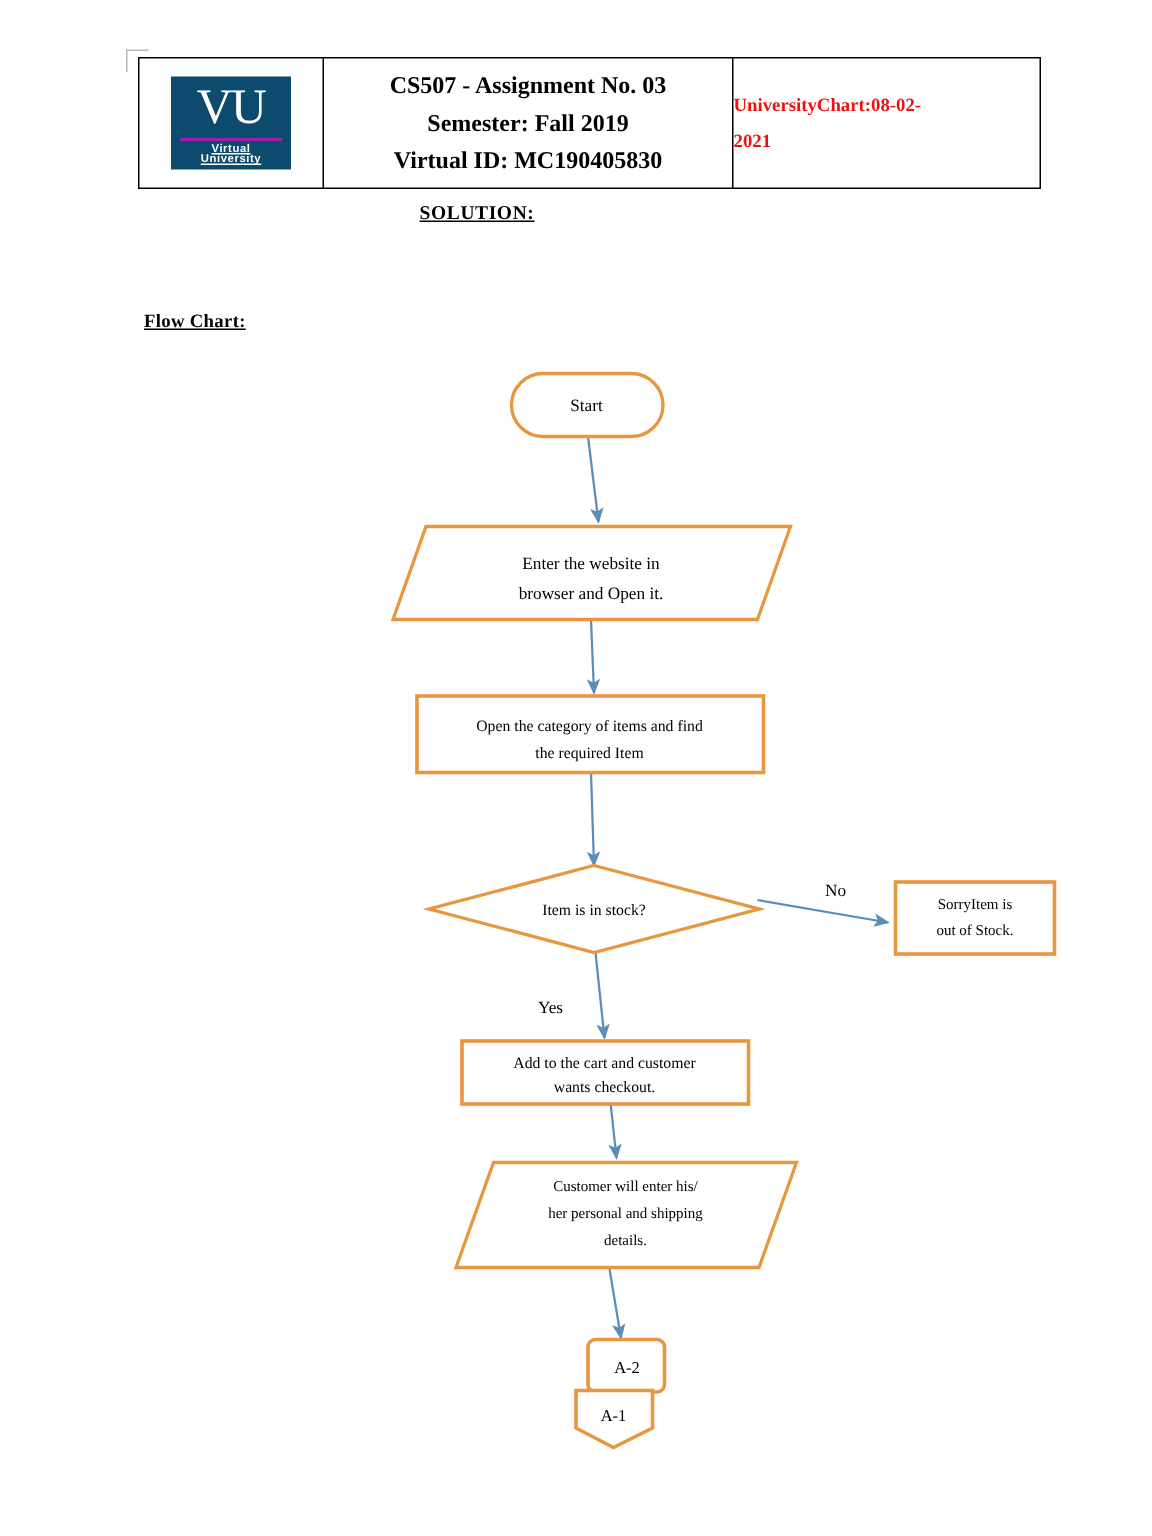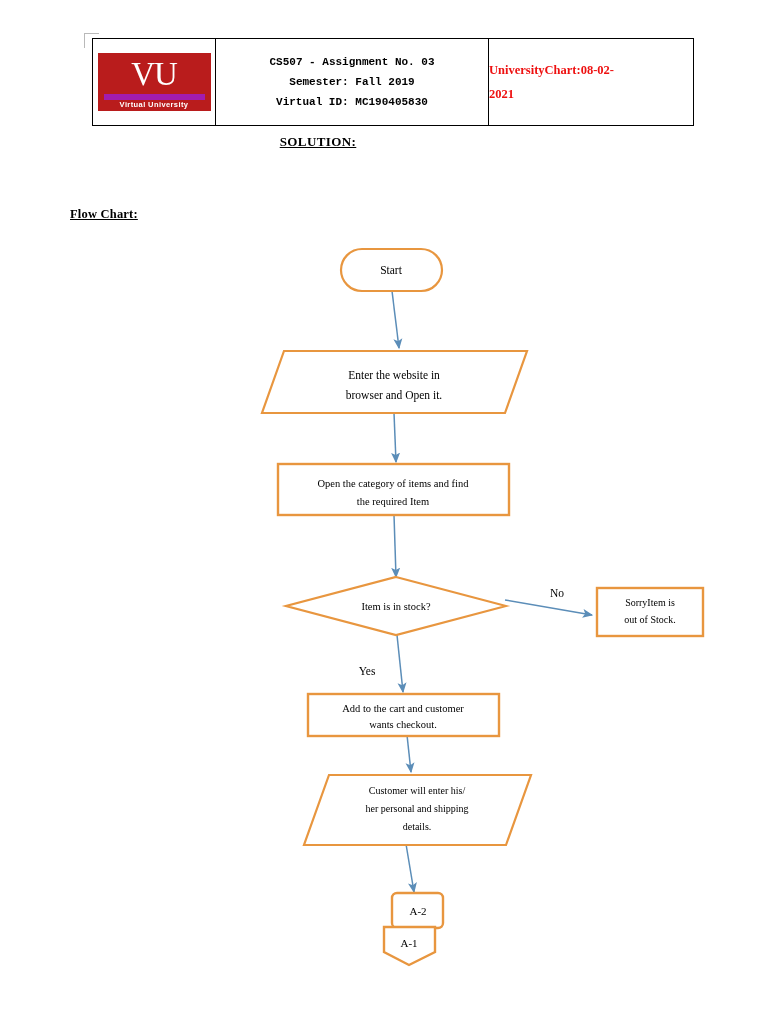--- a/index.html
+++ b/index.html
@@ -54,22 +54,22 @@
   }
   .cell-submission {
     width: 204px;
     padding: 4px 8px 4px 10px;
     vertical-align: top;
   }
 
   
   .vu-logo {
     display: inline-block;
-    background: #b91c1c;
-    width: 113px;
+    background: #0c4a6e;
+    width: 80px;
     padding: 4px 0 2px 0;
     text-align: center;
     line-height: 1;
   }
   .vu-logo .vu-mark {
     display: block;
     color: #ffffff;
     font-family: "Liberation Serif", serif;
     font-size: 33px;
     font-weight: 400;
@@ -78,27 +78,28 @@
   }
   .vu-logo .vu-name {
     display: block;
     color: #ffffff;
     font-family: "Liberation Sans", sans-serif;
     font-size: 7.5px;
     font-weight: 700;
     letter-spacing: 0.4px;
     padding-top: 1px;
     padding-bottom: 1px;
-    border-top: 6px solid #a21caf;
+    border-top: 2px solid #a21caf;
     margin: 2px 6px 0 6px;
+    text-decoration: underline;
   }
 
   .info-line {
-    font-family: Liberation Mono, monospace;
-    font-size: 11px;
+    font-family: Liberation Serif, serif;
+    font-size: 16px;
     font-weight: 700;
     line-height: 1.0;
     margin: 0;
     padding: 5px 0 4px 0;
     white-space: nowrap;
   }
   .student-id-value {
     color: #000000;
     font-weight: 700;
   }
@@ -124,21 +125,21 @@
     width: 636px;
     text-align: center;
     font-family: "Liberation Serif", serif;
     font-size: 13px;
     font-weight: 700;
     text-decoration: underline;
     letter-spacing: 0.4px;
   }
   .flowchart-title {
     position: absolute;
-    left: 70px;
+    left: 96px;
     top: 207px;
     font-family: "Liberation Serif", serif;
     font-size: 12.5px;
     font-weight: 700;
     text-decoration: underline;
     letter-spacing: 0.2px;
   }
 
   
   .flow-canvas {

